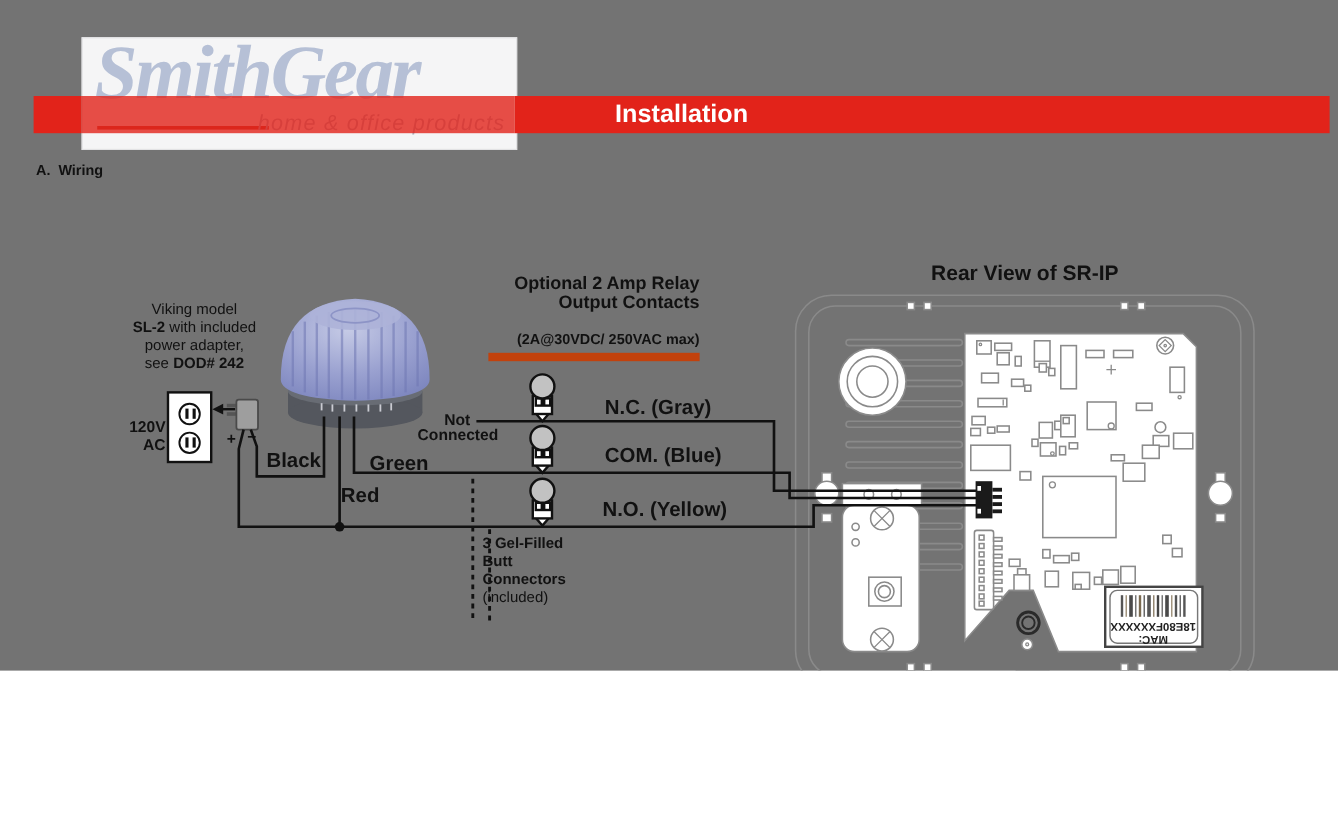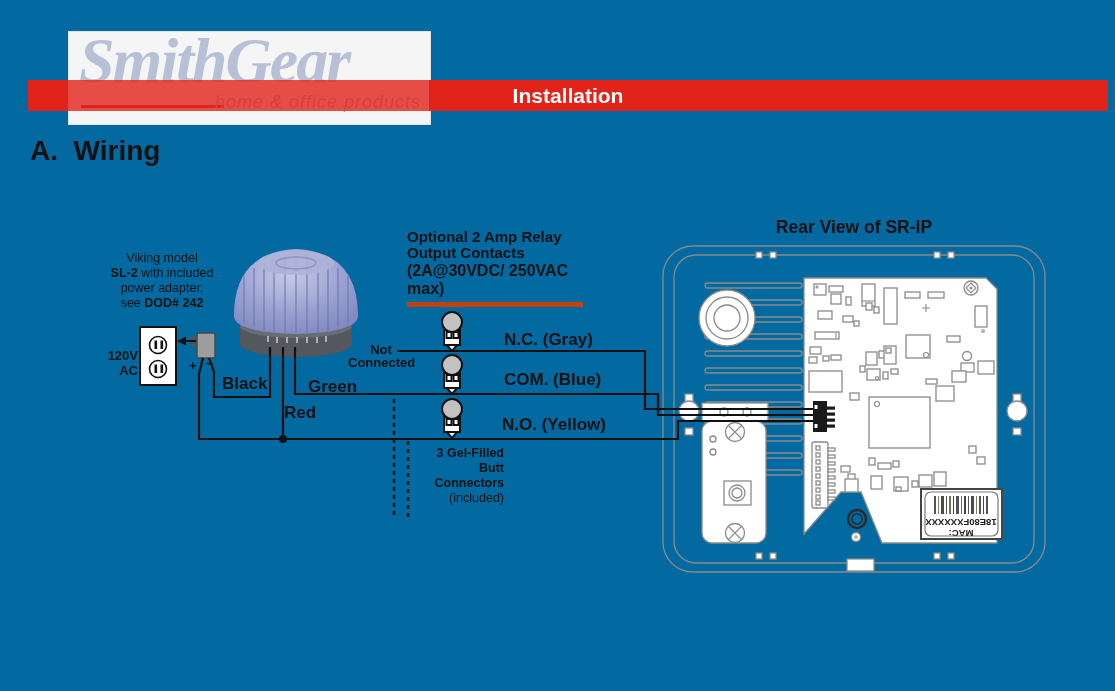--- a/index.html
+++ b/index.html
@@ -1,56 +1,56 @@
 <!DOCTYPE html>
 <html><head>
 <meta charset="utf-8">
 <style>
   html,body{margin:0;padding:0;background:#fff;}
-  #screen{position:relative;width:1115px;height:691px;background:#0369a1;overflow:hidden;
+  #screen{position:relative;width:1115px;height:559px;background:#737373;overflow:hidden;
           font-family:"Liberation Sans",sans-serif;color:#111;}
   
   .logo-box{position:absolute;left:68px;top:31px;width:361px;height:92px;background:#f5f5f6;
             border:1px solid #e3e3e5;z-index:1;}
   .logo-text{position:absolute;left:10px;top:-8px;font-family:"Liberation Serif",serif;
              font-style:italic;font-weight:bold;font-size:64px;color:#b6c0d6;letter-spacing:-2px;}
   .logo-underline{position:absolute;left:12px;top:73px;width:143px;height:3px;background:#c33327;}
   .logo-tagline{position:absolute;left:130px;top:60px;width:222px;text-align:right;
                 font-style:italic;font-size:18px;color:#a9b0bd;letter-spacing:1px;}
   .banner{position:absolute;left:28px;top:80px;width:1080px;height:31px;z-index:2;}
   .banner-seg{position:absolute;top:0;height:31px;}
   .seg1{left:0;width:40px;background:#e2231a;}
   .seg2{left:40px;width:361px;background:rgba(226,35,26,0.80);}
   .seg3{left:401px;width:679px;background:#e2231a;}
   .banner-title{position:absolute;left:0;top:0;width:100%;height:100%;display:flex;
                 align-items:center;justify-content:center;color:#fff;font-weight:bold;
                 font-size:21px;z-index:3;}
   
-  .sec-title{position:absolute;left:30px;top:135px;font-size:28px;font-weight:bold;white-space:pre;}
+  .sec-title{position:absolute;left:30px;top:135px;font-size:12px;font-weight:bold;white-space:pre;}
   
   .lbl{position:absolute;color:#111;}
   .b{font-weight:bold;}
   .strobe-note{left:219px;top:184px;width:172px;text-align:center;font-weight:bold;font-size:15px;
                line-height:17px;border-bottom:3px solid #111;padding-bottom:4px;}
   .viking-note{left:98px;top:251px;width:128px;text-align:center;font-size:12.5px;line-height:15px;}
   .outlet-lbl{left:88px;top:348px;width:50px;text-align:right;font-weight:bold;font-size:13px;}
   .plus-lbl{left:189px;top:358px;font-weight:bold;font-size:13px;}
   .minus-lbl{left:206px;top:356px;font-weight:bold;font-size:13px;}
   .wire-lbl{font-weight:bold;font-size:17px;text-align:right;}
   .black-lbl{left:222px;top:374px;}
   .green-lbl{left:296px;top:377px;padding-left:12px;}
   .red-lbl{left:284px;top:403px;}
-  .relay-note{left:407px;top:229px;width:176px;text-align:left;font-weight:bold;
-              border-bottom:5px solid #c2410c;padding-bottom:4px;}
+  .relay-note{left:407px;top:229px;width:176px;text-align:right;font-weight:bold;
+              border-bottom:7px solid #c2410c;padding-bottom:4px;}
   .relay-note .l12{font-size:15px;line-height:16px;}
-  .relay-note .l3{font-size:16px;margin-top:1px;}
+  .relay-note .l3{font-size:12px;margin-top:15px;}
   .nc-note{left:348px;top:343px;width:66px;text-align:center;font-weight:bold;font-size:13px;line-height:13px;}
   .contact-lbl{font-weight:bold;font-size:17px;}
   .nc-lbl{left:504px;top:330px;} .com-lbl{left:504px;top:370px;} .no-lbl{left:502px;top:415px;}
-  .butt-note{left:402px;top:446px;width:102px;text-align:right;font-size:12.5px;line-height:15px;}
+  .butt-note{left:402px;top:446px;width:102px;text-align:left;font-size:12.5px;line-height:15px;}
   .rear-title{left:663px;top:217px;width:382px;text-align:center;font-weight:bold;font-size:17.5px;}
   svg{position:absolute;left:0;top:0;}
   
   .blk{stroke:#111;stroke-width:2.2;fill:none;}
   .dash{stroke:#111;stroke-width:2.4;fill:none;stroke-dasharray:4 4;}
   .dev{stroke:#8a8a8a;stroke-width:1.3;fill:none;}
   .devf{stroke:#8a8a8a;stroke-width:1.3;fill:#fff;}
   .devln{stroke:#8a8a8a;stroke-width:1.1;fill:none;}
   .conn-body{stroke:#111;stroke-width:2;fill:#fff;}
   .conn-head{stroke:#111;stroke-width:2;fill:#c2c2c2;}

